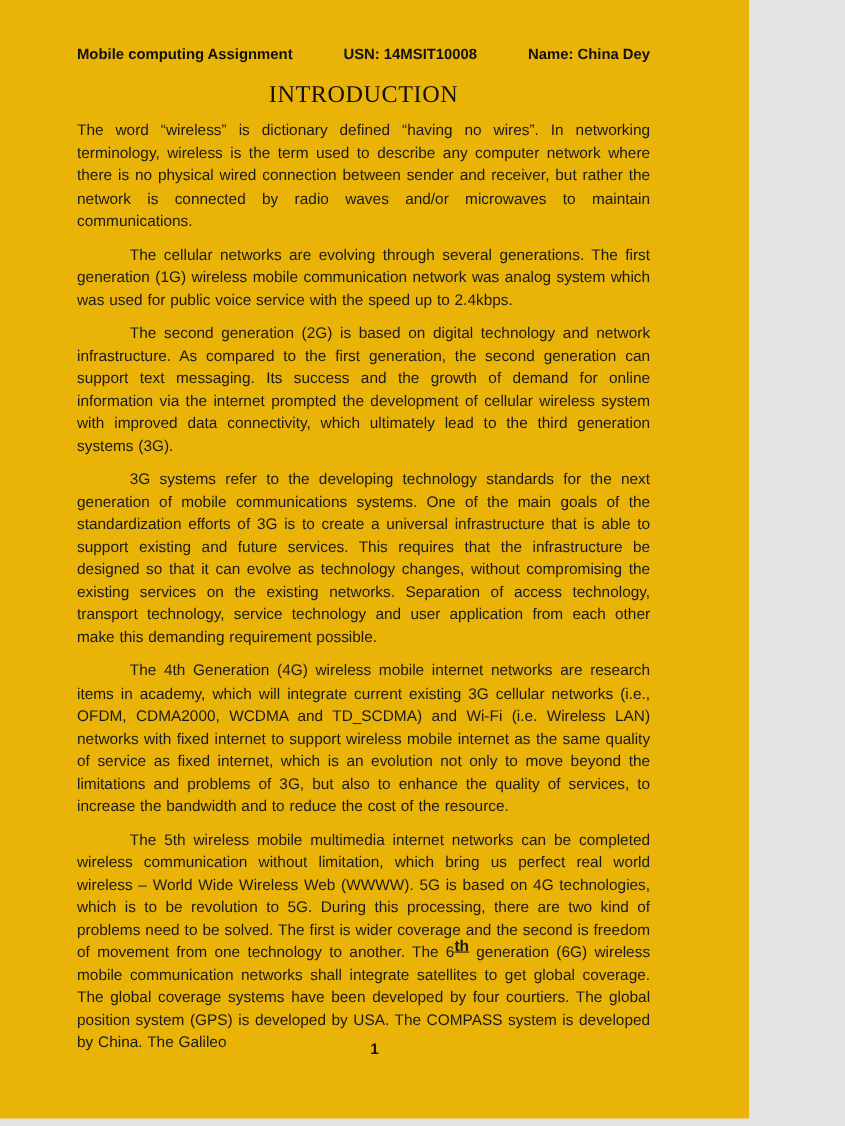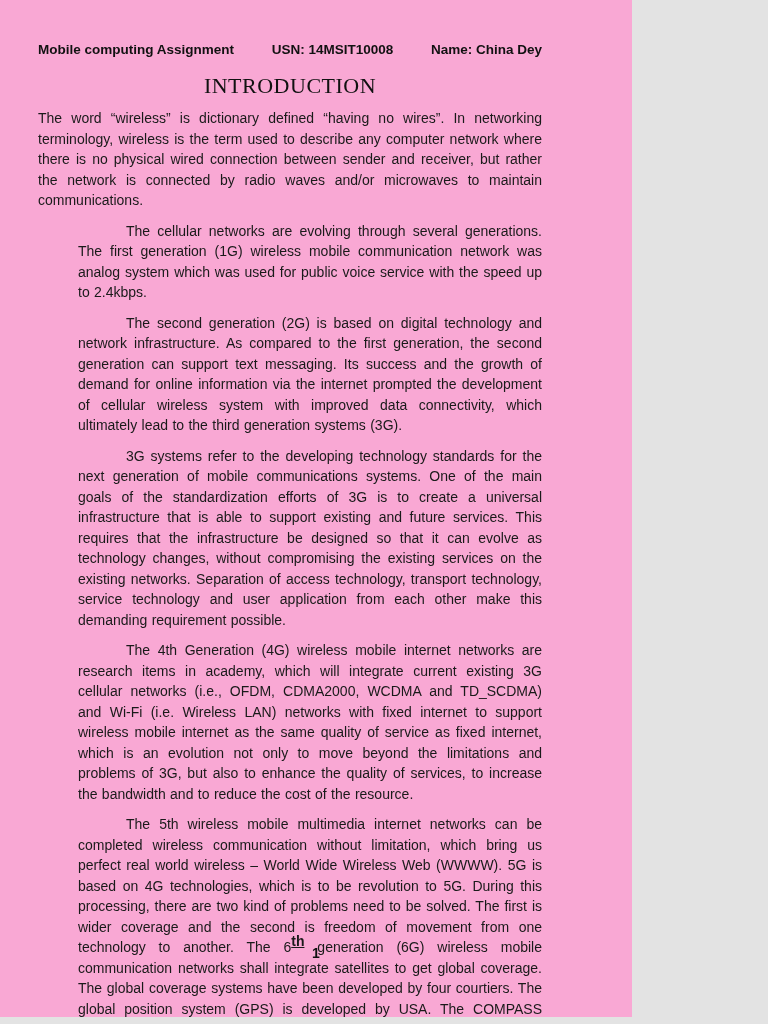--- a/index.html
+++ b/index.html
@@ -3,24 +3,24 @@
 <meta charset="utf-8">
 <style>
   * { margin: 0; padding: 0; box-sizing: border-box; }
   html, body { width: 768px; }
   body {
     background: #e3e3e3;
     font-family: "Liberation Sans", sans-serif;
   }
   .page {
     position: relative;
-    width: 632px;
+    width: 681px;
     height: 1017px;
-    background: #f9a8d4;
-    padding: 42px 90px 0 38px;
+    background: #eab308;
+    padding: 42px 90px 0 70px;
     overflow: hidden;
     color: #1a1a1a;
   }
   .doc-header {
     display: flex;
     justify-content: space-between;
     align-items: baseline;
     font-weight: bold;
     font-size: 13.5px;
     color: #111111;
@@ -35,21 +35,21 @@
     color: #111111;
   }
   .doc-body { }
   .para {
     font-size: 14px;
     line-height: 20.5px;
     text-align: justify;
     margin-bottom: 10px;
     word-spacing: 0.5px;
   }
-  .para.indent { text-indent: 48px; margin-left: 40px; }
+  .para.indent { text-indent: 48px; }
   .para sup {
     font-size: 14px;
     vertical-align: super;
     line-height: 0;
     text-decoration: underline;
   }
   .doc-footer {
     position: absolute;
     left: 0;
     right: 0;

